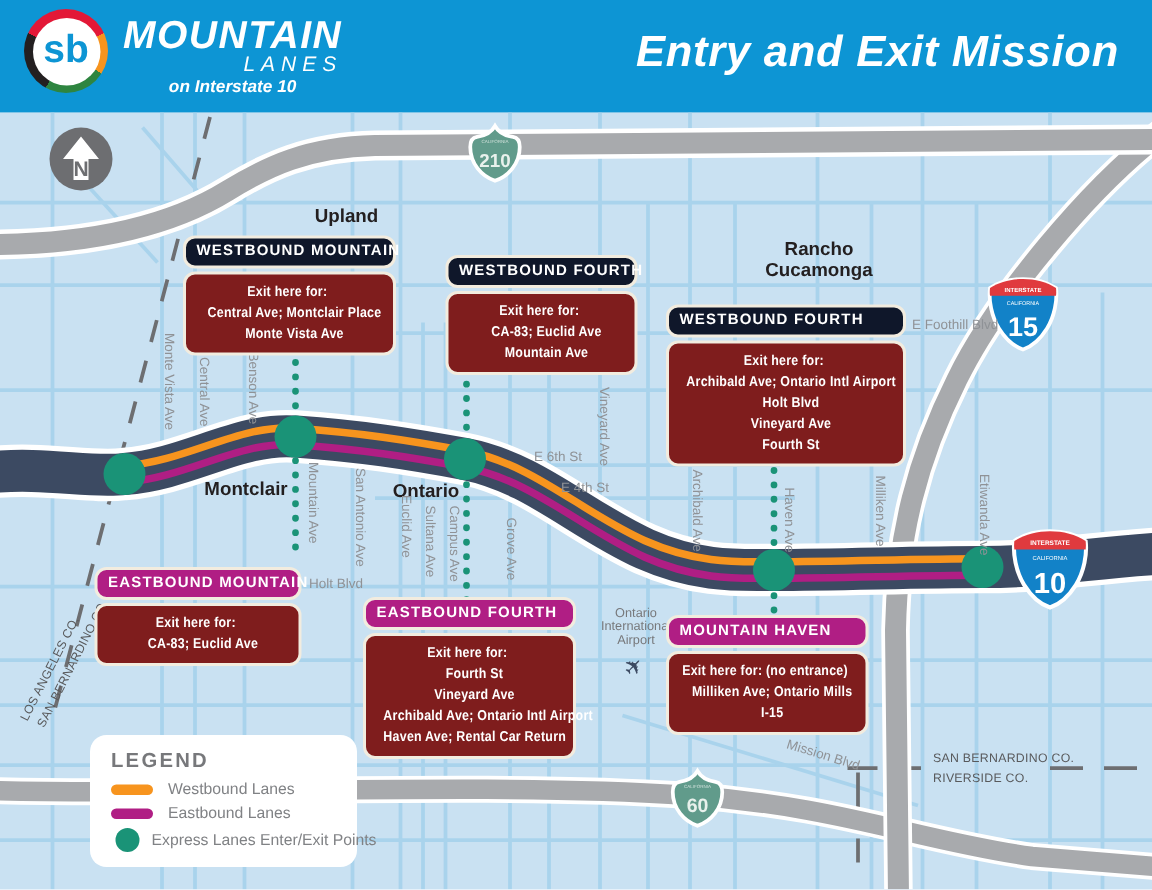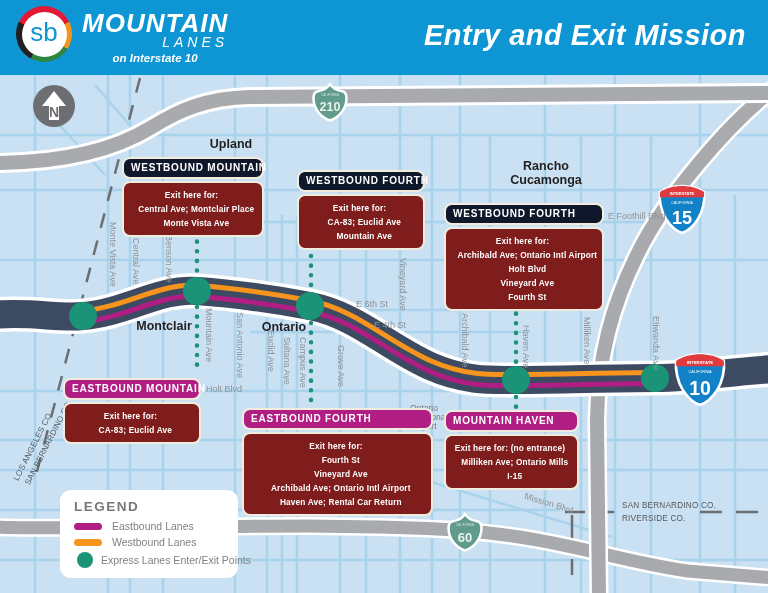--- a/index.html
+++ b/index.html
@@ -1,21 +1,21 @@
 <!DOCTYPE html>
 <html><head>
 <meta charset="utf-8">
 <style>
   html,body{margin:0;padding:0;background:#fff;}
   .stage{position:relative;width:768px;height:593px;overflow:hidden;font-family:"Liberation Sans",sans-serif;background:#c9e1f2;}
   
   .header{position:absolute;top:0;left:0;width:768px;height:75px;background:#0d95d4;}
   .logo-group{position:absolute;left:16px;top:6px;display:flex;align-items:flex-start;}
   .logo-ring{width:56px;height:56px;border-radius:50%;background:conic-gradient(#e31837 0 18%,#f7941e 18% 34%,#2e8540 34% 58%,#231f20 58% 82%,#e31837 82% 100%);display:flex;align-items:center;justify-content:center;}
-  .logo-inner{width:45px;height:45px;border-radius:50%;background:#fff;color:#0d95d4;font-weight:normal;font-size:26px;display:flex;align-items:center;justify-content:center;padding-bottom:3px;box-sizing:border-box;}
+  .logo-inner{width:45px;height:45px;border-radius:50%;background:#fff;color:#0d95d4;font-weight:bold;font-size:26px;display:flex;align-items:center;justify-content:center;padding-bottom:3px;box-sizing:border-box;}
   .logo-text{margin-left:10px;color:#fff;margin-top:4px;}
   .logo-express{font-style:italic;font-weight:bold;font-size:26px;letter-spacing:1px;line-height:26px;}
   .logo-lanes{font-style:italic;font-size:14px;letter-spacing:4px;text-align:right;line-height:14px;margin-top:-1px;}
   .logo-tagline{font-style:italic;font-weight:bold;font-size:11.5px;text-align:center;margin-top:3px;}
   .header-title{position:absolute;right:22px;top:19px;color:#fff;font-style:italic;font-weight:bold;font-size:29px;letter-spacing:0.5px;}
   
   .map{position:absolute;top:75px;left:0;width:768px;height:518px;}
   svg text{font-family:"Liberation Sans",sans-serif;}
   
   .callout{position:absolute;}
@@ -271,21 +271,21 @@
   <div class="callout" style="left:63px;top:303px;width:138px">
     <div class="co-head eb">EASTBOUND MOUNTAIN</div>
     <div class="co-body">
           <div class="co-inner">
       <div class="co-intro">Exit here for:</div>
       <div class="co-item">CA-83; Euclid Ave</div>
     </div>
         </div>
   </div>
 
-  <div class="callout" style="left:242px;top:333px;width:191px">
+  <div class="callout" style="left:242px;top:323px;width:142px">
     <div class="co-head eb">EASTBOUND FOURTH</div>
     <div class="co-body">
           <div class="co-inner">
       <div class="co-intro">Exit here for:</div>
       <div class="co-item">Fourth St</div>
       <div class="co-item">Vineyard Ave</div>
       <div class="co-item">Archibald Ave; Ontario Intl Airport</div>
       <div class="co-item">Haven Ave; Rental Car Return</div>
     </div>
         </div>
@@ -298,34 +298,34 @@
       <div class="co-intro">Exit here for: (no entrance)</div>
       <div class="co-item">Milliken Ave; Ontario Mills</div>
       <div class="co-item">I-15</div>
     </div>
         </div>
   </div>
 
   
   <div class="legend">
     <div class="legend-title">LEGEND</div>
+    <div class="legend-row">
+      <span class="legend-swatch-wrap">
+            <span class="sw-line sw-wb"></span>
+          </span>
+      <span class="legend-label">Westbound Lanes</span>
+    </div>
     <div class="legend-row">
       <span class="legend-swatch-wrap">
             <span class="sw-line sw-eb"></span>
           </span>
       <span class="legend-label">Eastbound Lanes</span>
     </div>
     <div class="legend-row">
       <span class="legend-swatch-wrap">
-            <span class="sw-line sw-wb"></span>
-          </span>
-      <span class="legend-label">Westbound Lanes</span>
-    </div>
-    <div class="legend-row">
-      <span class="legend-swatch-wrap">
             <span class="sw-pt"></span>
           </span>
       <span class="legend-label">Express Lanes Enter/Exit Points</span>
     </div>
   </div>
 
   </div>
 </div>
 
 </body></html>

